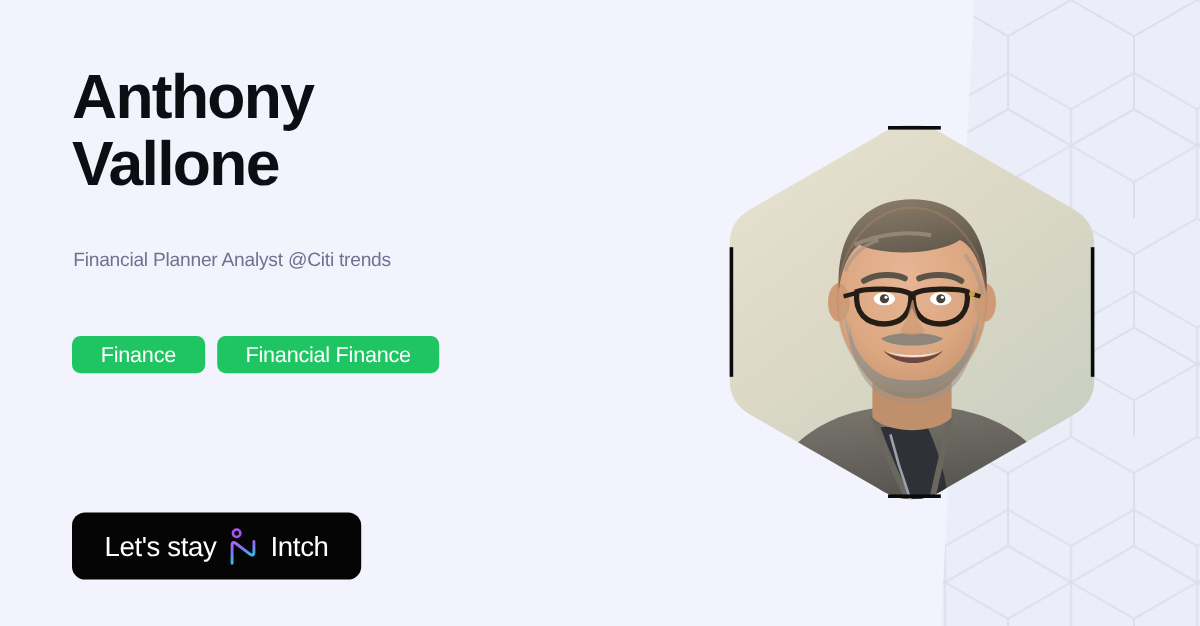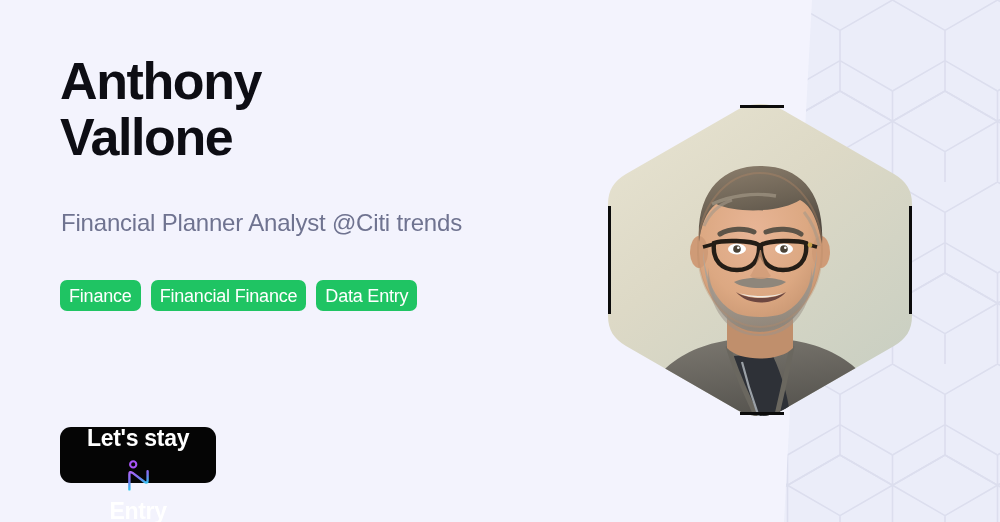--- a/index.html
+++ b/index.html
@@ -41,41 +41,41 @@
     font-weight:800;
     line-height:1.07;
     letter-spacing:-1.4px;
     color:#0d0d14;
     white-space:pre-line;
   }
 
   .headline {
     position:absolute;
     top:197px; left:1px;
-    font-size:24px;
+    font-size:16px;
     font-weight:400;
     letter-spacing:-0.2px;
     color:#6f7390;
   }
 
   
   .tags {
     position:absolute;
     top:268px; left:0;
     width:470px;
     display:flex;
     flex-wrap:wrap;
     gap:8px 10px;
   }
 
   .tag {
     display:inline-flex;
     align-items:center;
     height:31px;
-    padding:0 9px;
+    padding:0 24px;
     border-radius:7px;
     background:#1fc463;
     color:#ffffff;
     font-size:18px;
     font-weight:400;
     letter-spacing:-0.2px;
     line-height:1;
     white-space:nowrap;
   }
 
@@ -84,28 +84,27 @@
     position:absolute;
     left:60px; top:427px;
     height:56px;
     padding:0 27px;
     border:none;
     border-radius:11px;
     background:#050505;
     color:#ffffff;
     font-family:"Liberation Sans", sans-serif;
     font-size:23px;
-    font-weight:700;
+    font-weight:400;
     letter-spacing:-0.3px;
     display:inline-flex;
     align-items:center;
     gap:9px;
     cursor:pointer;
     z-index:5;
-    flex-direction:column;
   }
   .cta .cta-word { line-height:1; display:inline-block; }
   .cta .logo-mark { display:inline-flex; align-items:center; transform:translateY(1px); }
 
   
   .photo-wrap {
     position:absolute;
     left:604px; top:100px;
     width:312px; height:320px;
     z-index:3;
@@ -144,40 +143,39 @@
   <div class="left-col">
 
     <div class="name">Anthony
 Vallone</div>
 
     <div class="headline">Financial Planner Analyst @Citi trends</div>
 
     <div class="tags" id="tags-container">
         <span class="tag">Finance</span>
         <span class="tag">Financial Finance</span>
-        <span class="tag">Data Entry</span>
       </div>
   </div>
 
   <button class="cta">
     <span class="cta-word">Let's stay</span>
     <span class="logo-mark">
       <svg width="27" height="32" viewBox="0 0 27 32" aria-hidden="true">
         <defs>
           <linearGradient id="ngrad" x1="0" y1="0" x2="0.35" y2="1">
             <stop offset="0%" stop-color="#b163f6"></stop>
             <stop offset="45%" stop-color="#7b74f3"></stop>
             <stop offset="100%" stop-color="#1fd6ee"></stop>
           </linearGradient>
         </defs>
         <circle cx="8.2" cy="4.4" r="3.1" fill="none" stroke="#a855f7" stroke-width="2.1"></circle>
         <path d="M4.4 29.4 L4.4 14.2 Q4.4 10.8 7.6 12.9 L19.3 21.7 Q22.6 23.9 22.6 20.4 L22.6 11.2" fill="none" stroke="url(#ngrad)" stroke-width="2.4" stroke-linecap="round" stroke-linejoin="round"></path>
       </svg>
     </span>
-    <span class="cta-word">Entry</span>
+    <span class="cta-word">Intch</span>
   </button>
 
   <div class="photo-wrap">
     <svg class="photo-svg" viewBox="0 0 312 320" aria-hidden="true">
       <defs>
         <clipPath id="hexClip">
           <path d="M156 4
                    C 168 4, 176 8, 184 13
                    L 290 74
                    C 302 81, 308 90, 308 104

